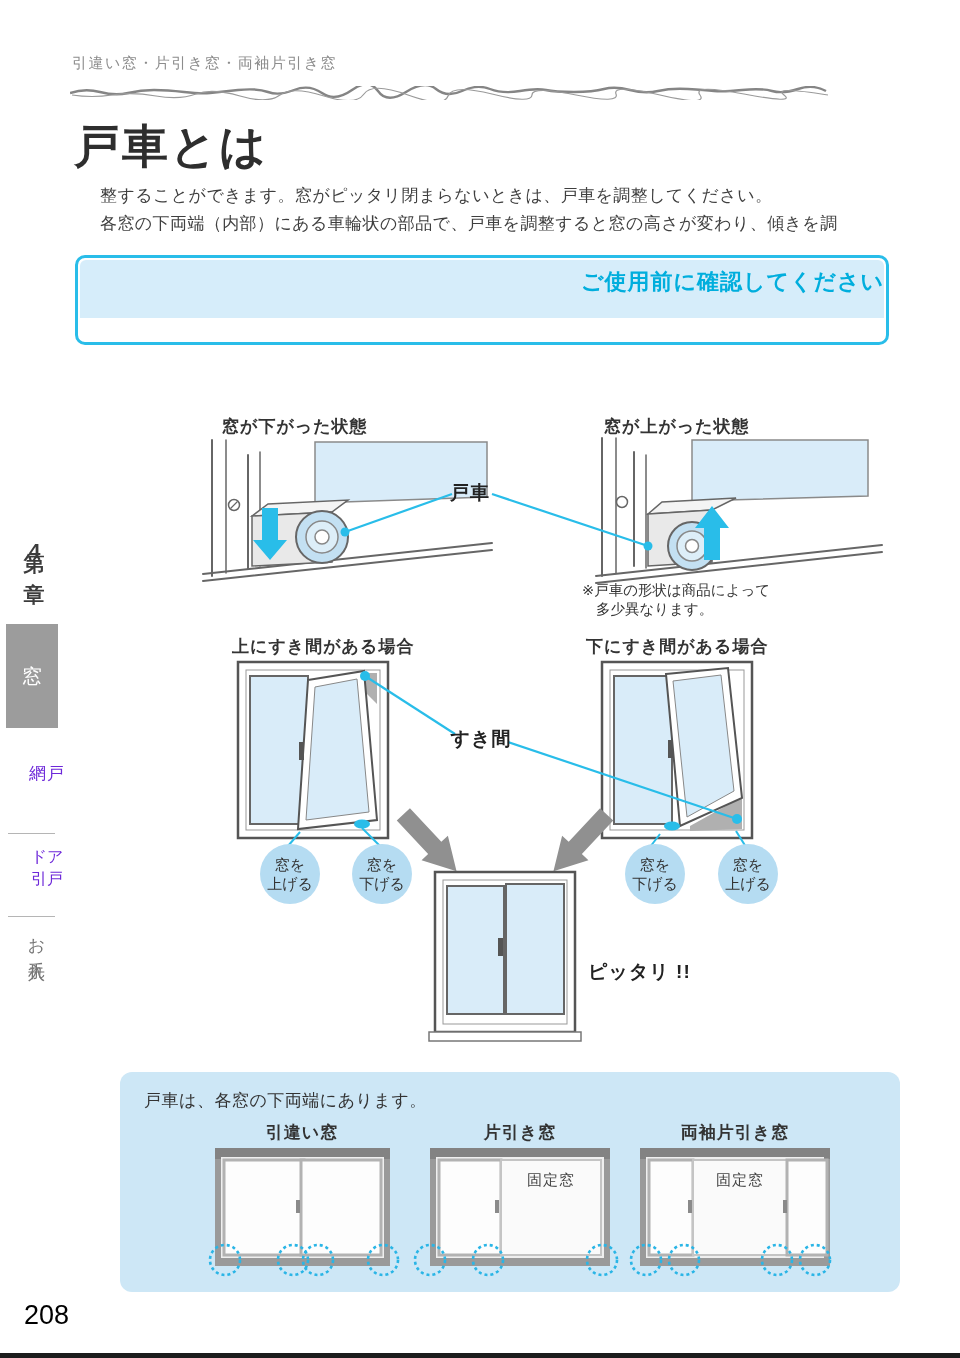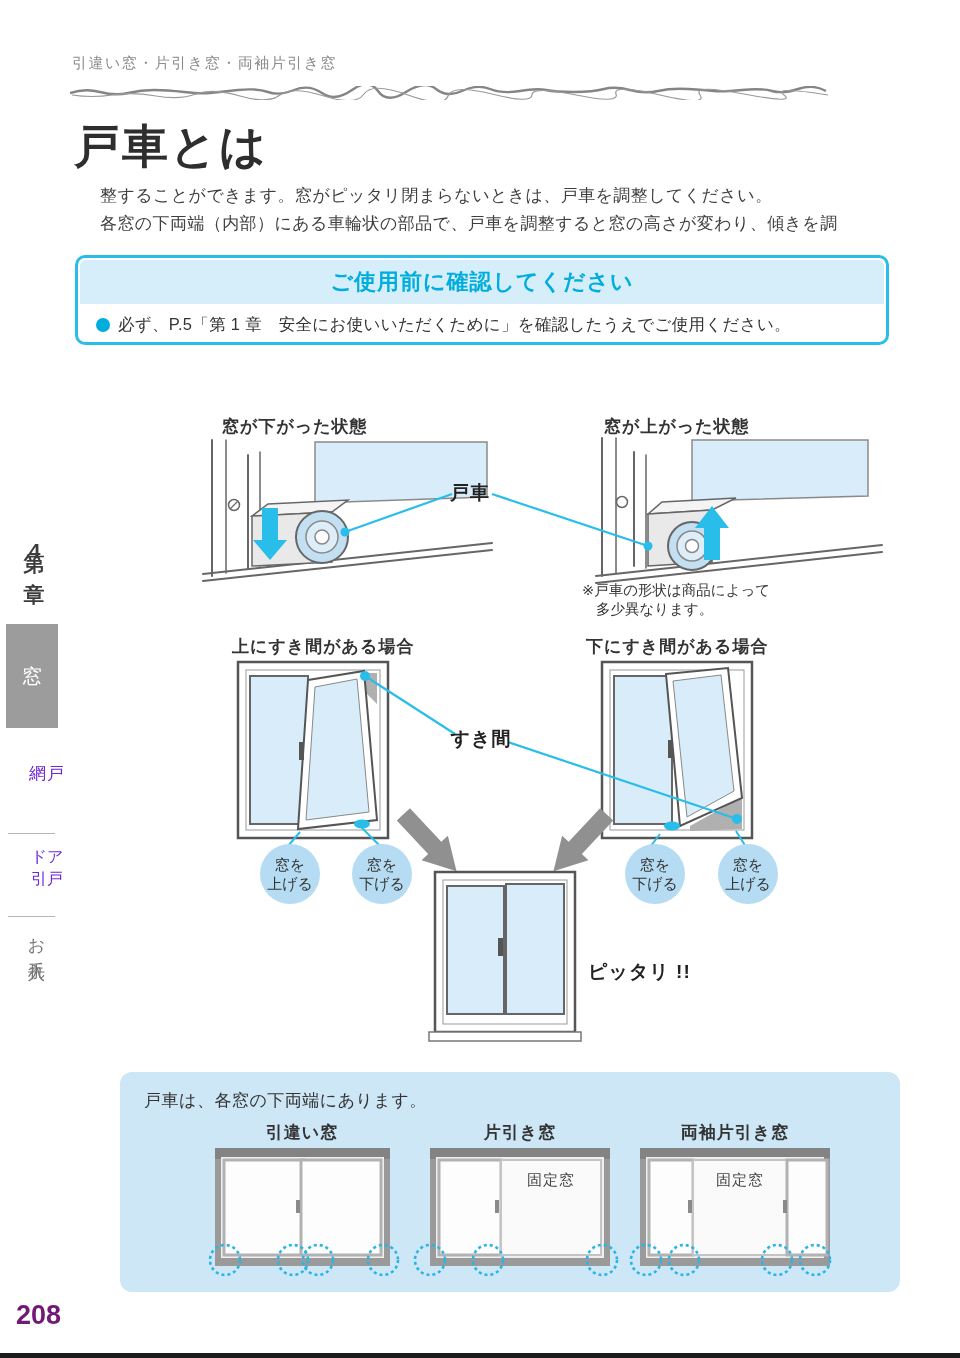--- a/index.html
+++ b/index.html
@@ -18,23 +18,23 @@
   .intro {
     position:absolute; left:100px; top:182px; width:800px; font-size:17px; color:#3f3f3f;
     line-height:28px; letter-spacing:0.4px;
   }
   .intro span { display:block; }
   .confirm-box {
     position:absolute; left:75px; top:255px; width:814px; height:90px;
     border:3px solid #29bde9; border-radius:10px; background:#fff;
   }
   .confirm-band {
-    position:absolute; left:2px; top:2px; right:2px; height:44px;
+    position:absolute; left:2px; top:2px; right:2px; height:58px;
     background:#d6edfa; border-radius:6px 6px 0 0;
-    text-align:center; line-height:44px; font-size:22px; font-weight:bold; color:#00aedd; letter-spacing:1px;
+    text-align:right; line-height:44px; font-size:22px; font-weight:bold; color:#00aedd; letter-spacing:1px;
   }
   .confirm-row { position:absolute; left:18px; top:56px; display:flex; align-items:center; }
   .bullet-dot { width:14px; height:14px; border-radius:50%; background:#00aedd; margin-right:8px; flex:0 0 auto; }
   .confirm-text { font-size:16.5px; color:#333; letter-spacing:0.3px; }
   .diagram-svg { position:absolute; left:0; top:0; }
   .dlabel { font-size:17px; font-weight:bold; fill:#333; letter-spacing:1px; }
   .dpart  { font-size:19px; font-weight:bold; fill:#222; letter-spacing:1px; }
   .note   { font-size:14.5px; fill:#333; }
   .badge-text { font-size:15px; fill:#333; }
   .result-text { font-size:19px; font-weight:600; fill:#222; letter-spacing:1px; }
@@ -57,21 +57,21 @@
   }
   .side-item { position:absolute; left:16px; width:62px; text-align:center; color:#6d28d9; }
   .side-amido { top:762px; font-size:17px; letter-spacing:1px; }
   .side-door { top:846px; font-size:16px; line-height:22px;text-align:center; }
   .side-divider { position:absolute; left:8px; width:47px; border-top:1.5px solid #b5b5b5; }
   .side-care {
     position:absolute; left:20px; top:926px; width:26px;
     writing-mode:vertical-rl; text-orientation:upright; font-size:17px; color:#767676; letter-spacing:2px;
     margin-left:2px;
   }
-  .page-number { position:absolute; left:16px; top:1300px; font-size:27px; font-weight:bold; color:#701a75; }
+  .page-number { position:absolute; left:24px; top:1300px; font-size:27px; font-weight:normal; color:#000000; }
   .bottom-bar { position:absolute; left:0; bottom:0; width:960px; height:5px; background:#1c1c1c; }
 </style>
 </head>
 <body>
 
 <div class="page">
 
   <div class="breadcrumb">引違い窓・片引き窓・両袖片引き窓</div>
   <svg class="squiggle" width="824" height="14" viewBox="0 0 824 14">
     <path d="M0,7 q15,-5 30,-1 t28,1 t26,-3 t30,2 t26,1 t28,-3 t30,2 t26,-2 t28,3 t30,-3 t26,1 t28,1 t30,-3 t26,2 t28,-2 t30,2 t26,-1 t28,2 t30,-3 t26,1 t28,1 t30,-2 t26,2 t28,-1 t30,1 t26,-2 t28,2" stroke="#858585" stroke-width="2.4" fill="none"></path>
@@ -79,24 +79,20 @@
   </svg>
   <div class="page-title">戸車とは</div>
 
   <div class="intro">
     <span>整することができます。窓がピッタリ閉まらないときは、戸車を調整してください。</span>
     <span>各窓の下両端（内部）にある車輪状の部品で、戸車を調整すると窓の高さが変わり、傾きを調</span>
   </div>
 
   <div class="confirm-box">
     <div class="confirm-band">ご使用前に確認してください</div>
-    <div class="confirm-row">
-      <span class="bullet-dot"></span>
-      <span class="confirm-text">必ず、P.5「第 1 章　安全にお使いいただくために」を確認したうえでご使用ください。</span>
-    </div>
   </div>
 
   <svg class="diagram-svg" width="960" height="1060" viewBox="0 0 960 1060">
 
     <text class="dlabel" x="222" y="432">窓が下がった状態</text>
     <text class="dlabel" x="604" y="432">窓が上がった状態</text>
 
     <g stroke-linecap="round">
       <path d="M203,574 L492,543" stroke="#666" stroke-width="2" fill="none"></path>
       <path d="M203,581 L492,550" stroke="#666" stroke-width="2" fill="none"></path>

